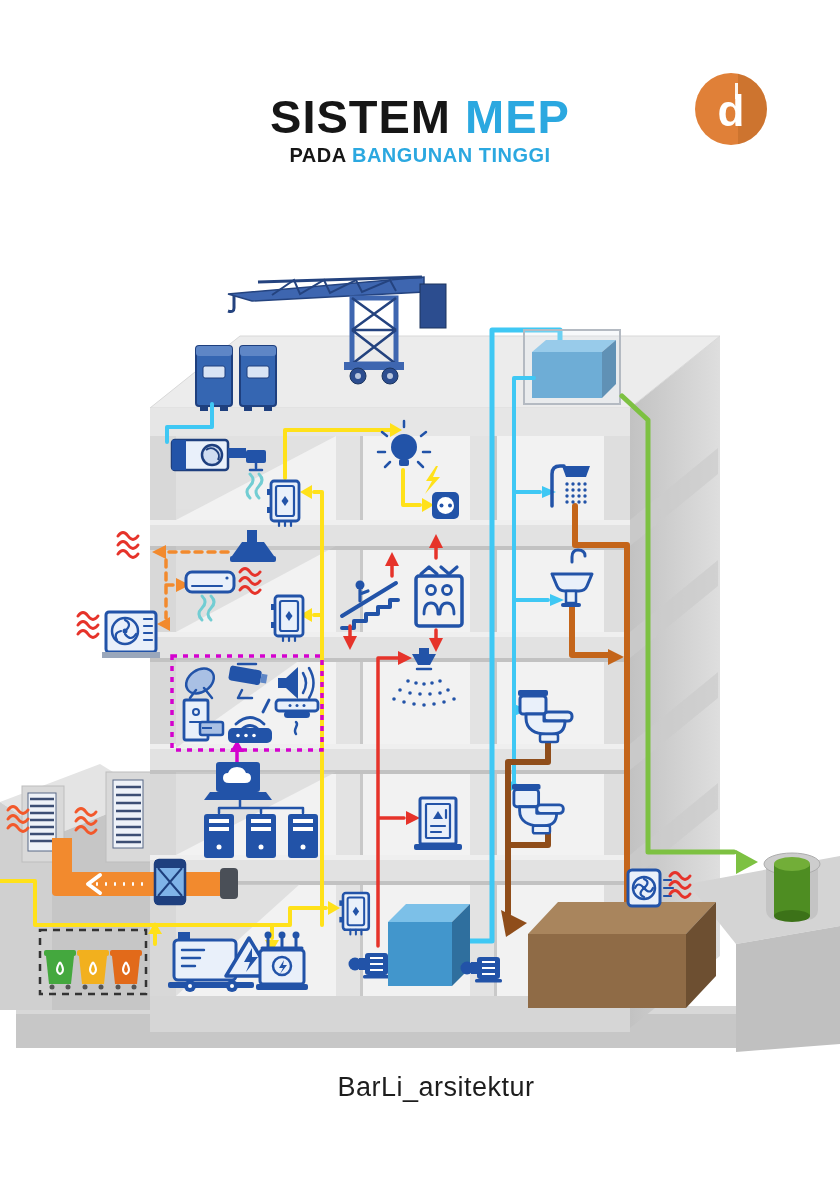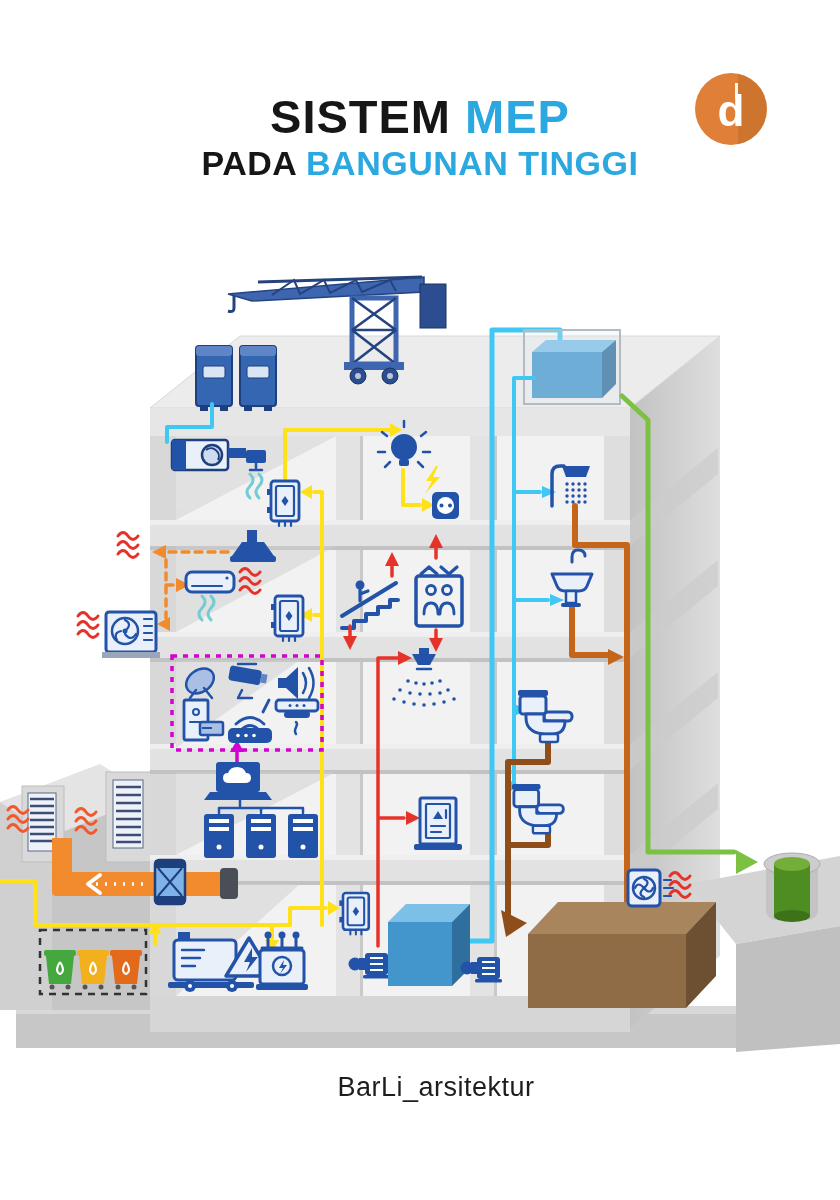--- a/index.html
+++ b/index.html
@@ -1,21 +1,21 @@
 <!DOCTYPE html>
 <html style="--ink: #161616; --titleBlue: #2BA8E0; --logoOrange: #E08038; --blue: #2253a8; --navy: #173f85; --cyan: #3FC8F4; --yellow: #FFE11A; --red: #E6332A; --orange: #F28A2E; --waste: #C4651A; --sewage: #8F4D1A; --septicFront: #8f6b46; --septicTop: #a9855d; --septicSide: #6d4f31; --green: #7DC142; --wellGreen: #4E8D22; --magenta: #D402CE; --tankBlue: #4296cc;"><head>
 <meta charset="utf-8">
 <style>
   html,body{margin:0;padding:0;background:#ffffff;width:840px;height:1200px;overflow:hidden;
     font-family:"Liberation Sans",sans-serif;}
   #poster{position:relative;width:840px;height:1200px;background:#fff;}
   .header{position:absolute;top:92px;left:0;width:100%;text-align:center;line-height:1.08;color:var(--ink);}
   .t1{font-size:47px;font-weight:bold;letter-spacing:1px;}
   .t2{font-size:23px;font-weight:bold;letter-spacing:.5px;margin-top:3px;}
-  .t3{font-size:34px;font-weight:bold;letter-spacing:.5px;margin-top:2px;}
+  .t3{font-size:20px;font-weight:bold;letter-spacing:.5px;margin-top:2px;}
   .blue{color:var(--titleBlue);}
   .logo{position:absolute;left:695px;top:73px;width:72px;height:72px;border-radius:50%;
     background:var(--logoOrange);display:flex;align-items:center;justify-content:center;overflow:hidden;}
   .logo::before{content:"";position:absolute;right:0;top:0;width:40%;height:100%;
     background:rgba(120,60,10,.18);}
   .logo .letter{color:#fff;font-size:44px;font-weight:bold;position:relative;top:2px;}
   .logo .tick{position:absolute;left:40px;top:10px;width:3px;height:16px;background:#fff;opacity:.9;}
   .footer{position:absolute;top:1072px;left:0;width:100%;text-align:center;font-size:27px;
     font-weight:normal;color:#1d1d1d;letter-spacing:.5px;padding-left:16px;}
   svg{position:absolute;left:0;top:0;}

